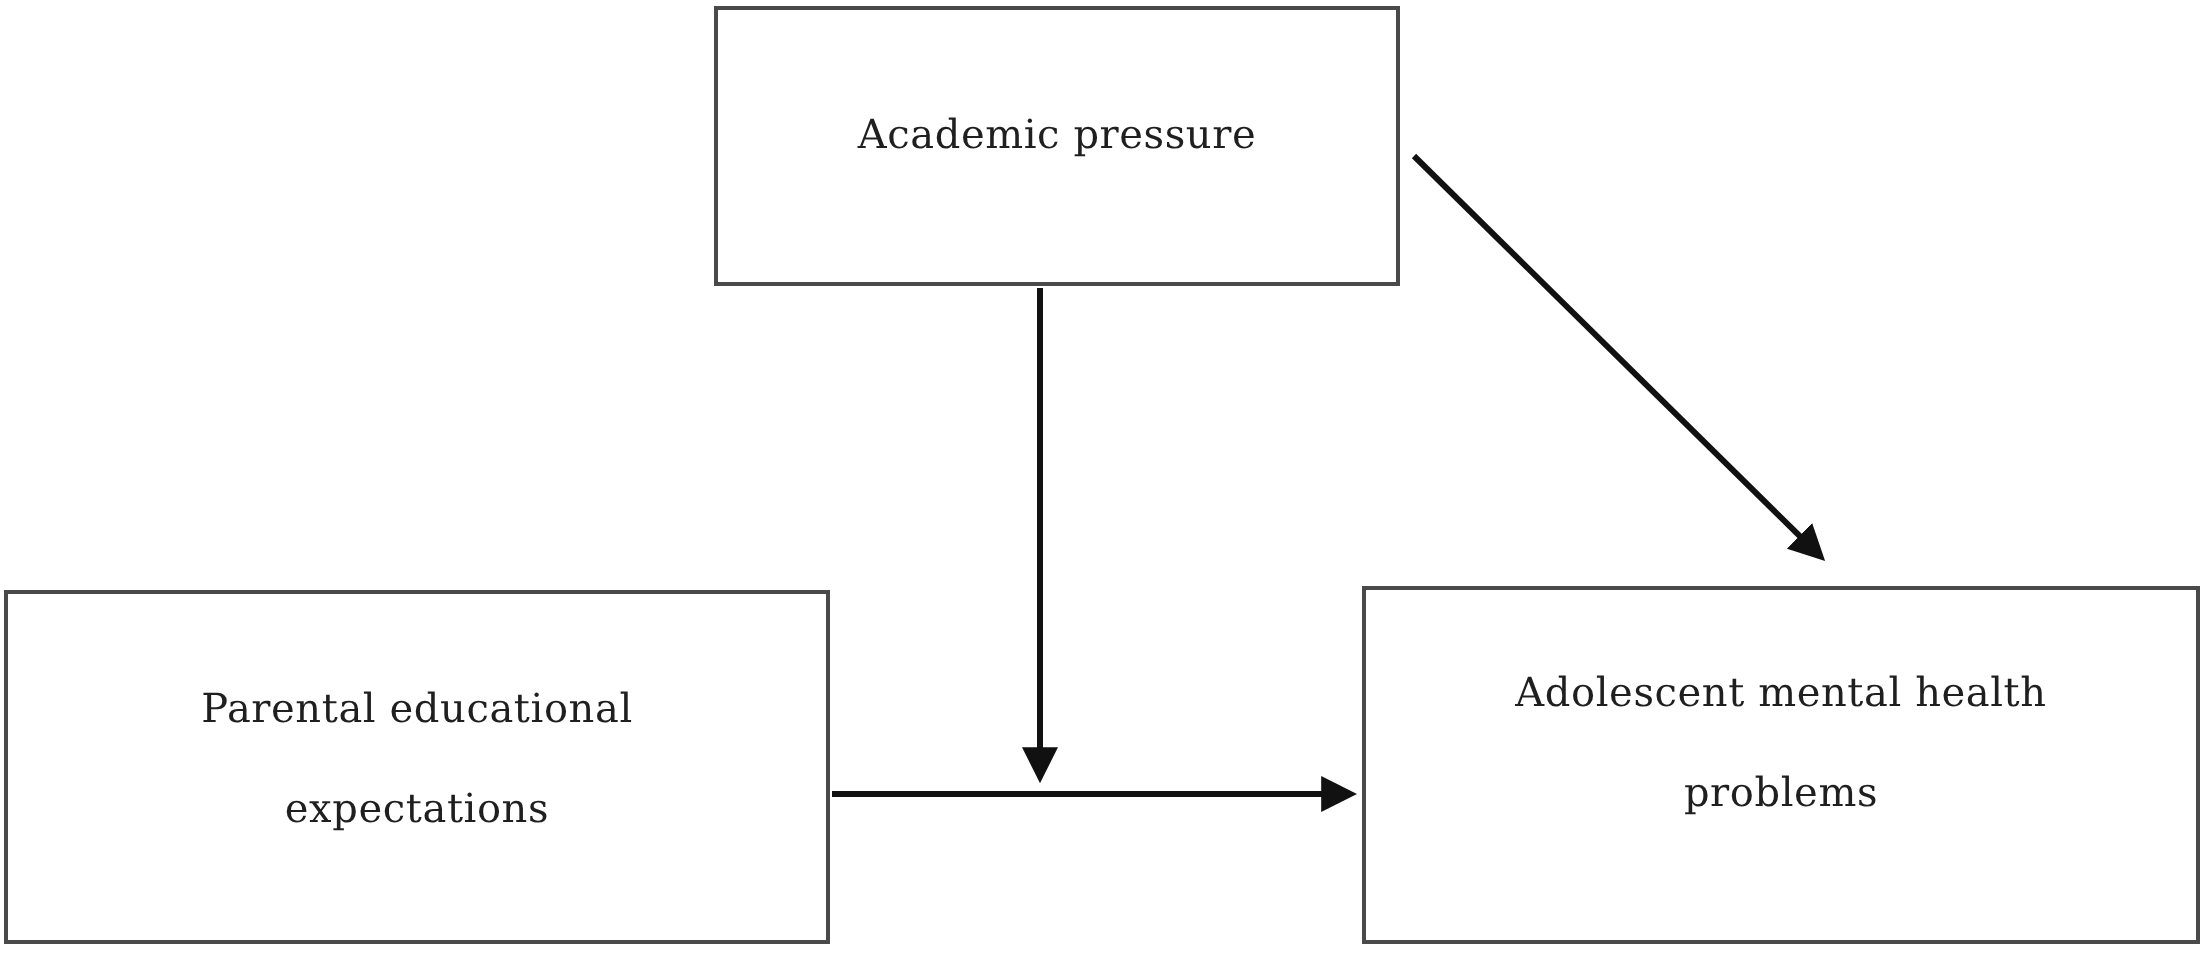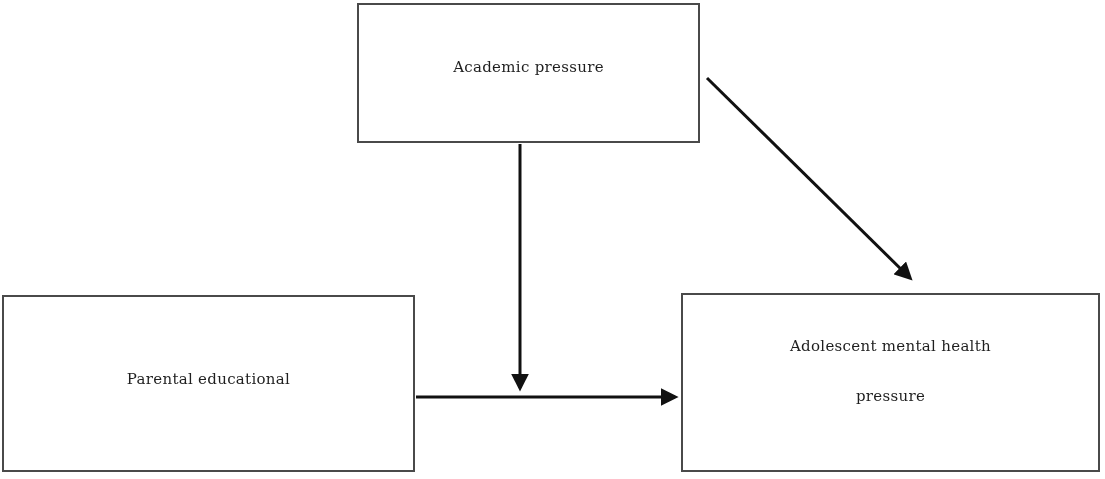--- a/index.html
+++ b/index.html
@@ -19,21 +19,21 @@
     position: absolute;
     box-sizing: border-box;
     background: #ffffff;
     border: 2px solid #4a4a4a;
     display: flex;
     flex-direction: column;
     align-items: center;
     justify-content: center;
     text-align: center;
     color: #1f1f1f;
-    font-size: 15px;
+    font-size: 20px;
     line-height: 50px;
     letter-spacing: 0.3px;
   }
   .box-top {
     left: 357px;
     top: 3px;
     width: 343px;
     height: 140px;
     padding-bottom: 12px;
   }
@@ -72,25 +72,26 @@
 <body>
 
 <div class="canvas">
 
   <div class="box box-top">
     <span class="line">Academic pressure</span>
   </div>
 
   <div class="box box-left">
     <span class="line">Parental educational</span>
+    <span class="line">expectations</span>
   </div>
 
   <div class="box box-right">
     <span class="line">Adolescent mental health</span>
-    <span class="line">pressure</span>
+    <span class="line">problems</span>
   </div>
 
   <svg class="arrows" viewBox="0 0 1105 479" xmlns="http://www.w3.org/2000/svg">
     <defs>
       <marker id="arrowhead" viewBox="0 0 10 10" refX="8" refY="5" markerWidth="6" markerHeight="6" orient="auto-start-reverse">
         <path d="M 0 0 L 10 5 L 0 10 z" fill="#111111"></path>
       </marker>
     </defs>
     <line class="arrow-line" x1="520" y1="144" x2="520" y2="388" marker-end="url(#arrowhead)"></line>
     <line class="arrow-line" x1="416" y1="397" x2="675" y2="397" marker-end="url(#arrowhead)"></line>

